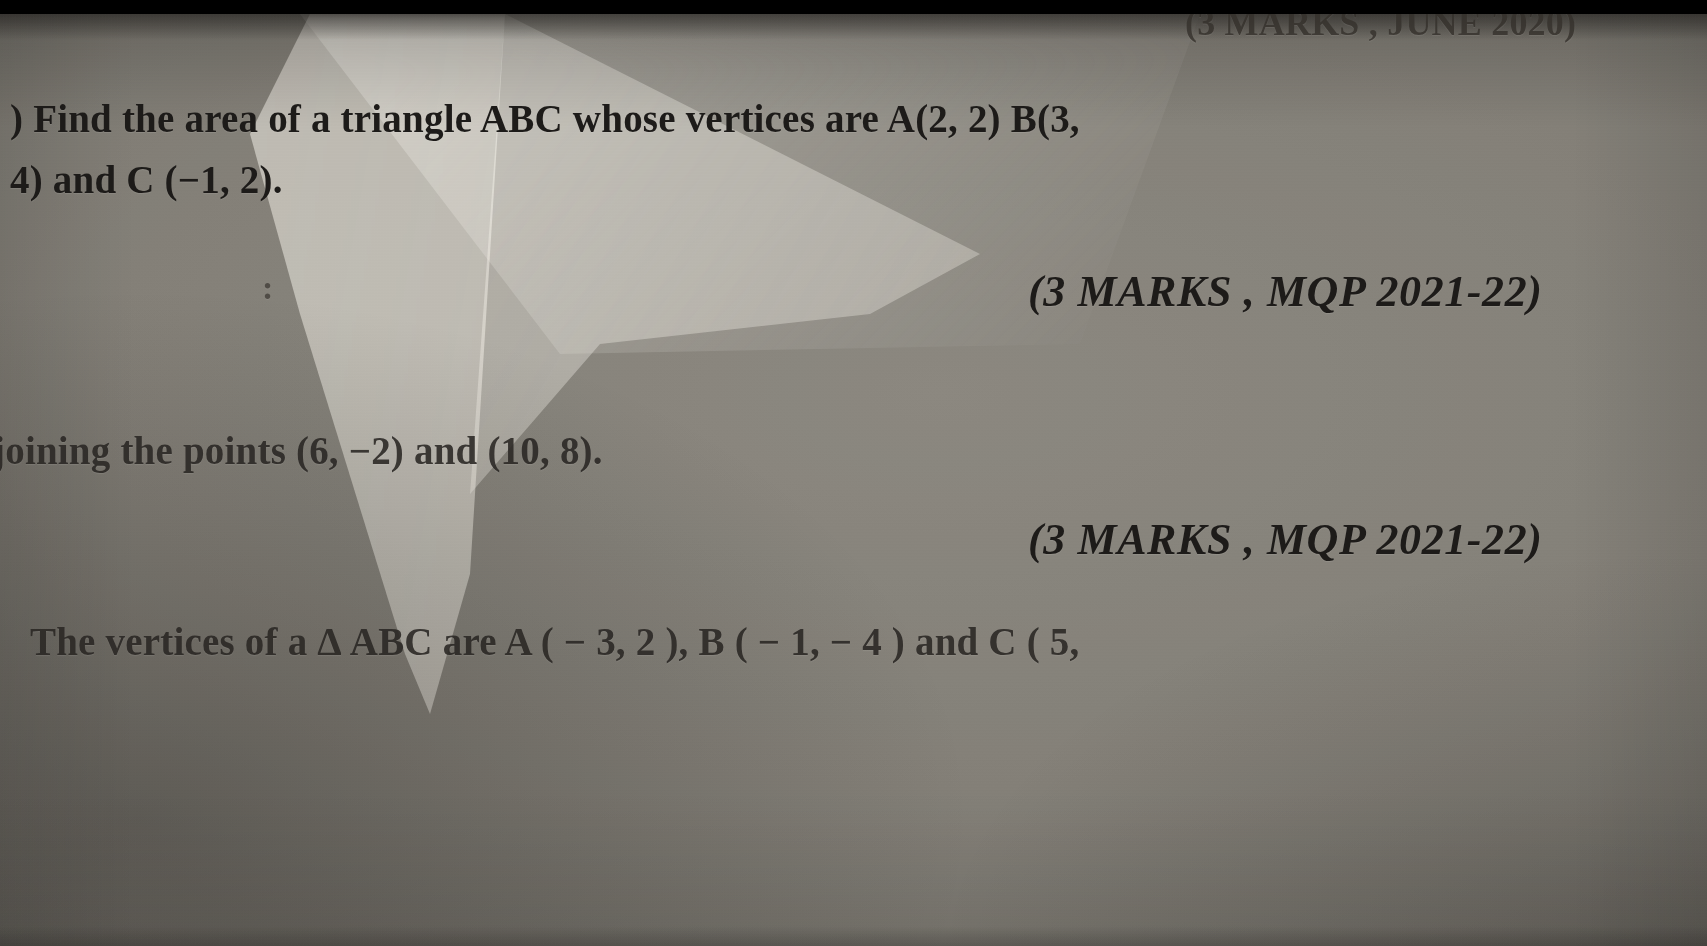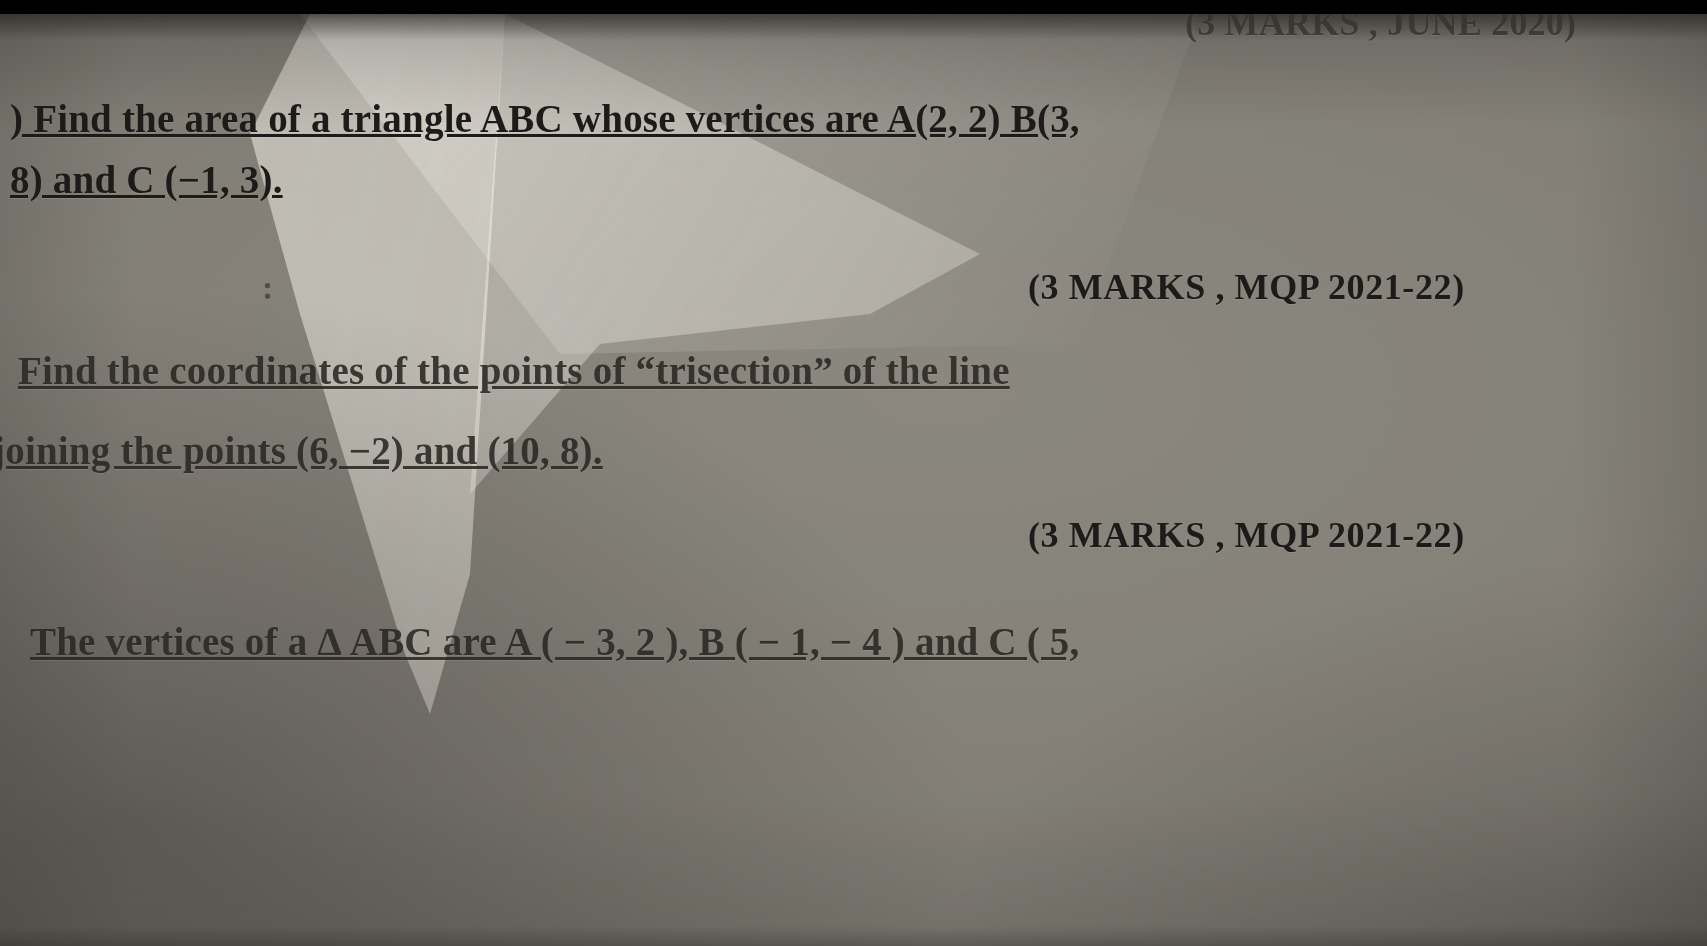--- a/index.html
+++ b/index.html
@@ -103,22 +103,22 @@
     color: #1d1b19;
   }
   .line {
     position: absolute;
     white-space: nowrap;
     font-family: "Liberation Serif", serif;
     font-weight: 700;
     letter-spacing: .2px;
     text-shadow: 0 1px 1px rgba(255,255,255,0.10);
   }
-  .q { font-size: 39px; text-decoration: underline; }
-  .marks { font-size: 36px; letter-spacing: .6px; }
+  .q { font-size: 39px; }
+  .marks { font-size: 44px; letter-spacing: .6px; font-style: italic; }
   .clipped-top {
     font-size: 36px;
     color: #2b2824;
     opacity: .85;
   }
 
   
   .dim { color: #2a2724; opacity: .88; }
   .dimmer { color: #35312c; opacity: .80; }
 
@@ -155,27 +155,26 @@
   <div class="top-band"></div>
   <div class="bottom-band"></div>
   <div class="grain"></div>
 
   <div class="text-layer">
 
     <div class="line clipped-top dimmer" style="left: 1185px; top: -12px;">(3 MARKS , JUNE 2020)</div>
 
     <div class="line q" style="left: 10px; top: 82px;">) Find the area of a triangle ABC whose vertices are A(2, 2) B(3,</div>
 
-    <div class="line q" style="left: 10px; top: 143px;">8)  and C (−1, 3).</div>
+    <div class="line q" style="left: 10px; top: 143px;">4)  and C (−1, 2).</div>
 
     <div class="line tick" style="left: 262px; top: 255px;">:</div>
 
     <div class="line marks" style="left: 1028px; top: 252px;">(3 MARKS , MQP  2021-22)</div>
 
-    <div class="line q dim" style="left: 18px; top: 334px;">Find  the  coordinates  of  the  points  of  “trisection”  of  the  line</div>
 
     <div class="line q dim" style="left: -8px; top: 414px;">joining the points (6, −2) and (10, 8).</div>
 
     <div class="line marks" style="left: 1028px; top: 500px;">(3 MARKS , MQP  2021-22)</div>
 
     <div class="line q dim" style="left: 30px; top: 605px; text-align: right;">The vertices of a Δ ABC are A ( − 3,  2 ),   B ( − 1,   − 4 ) and C ( 5,</div>
 
 
 
   </div>

